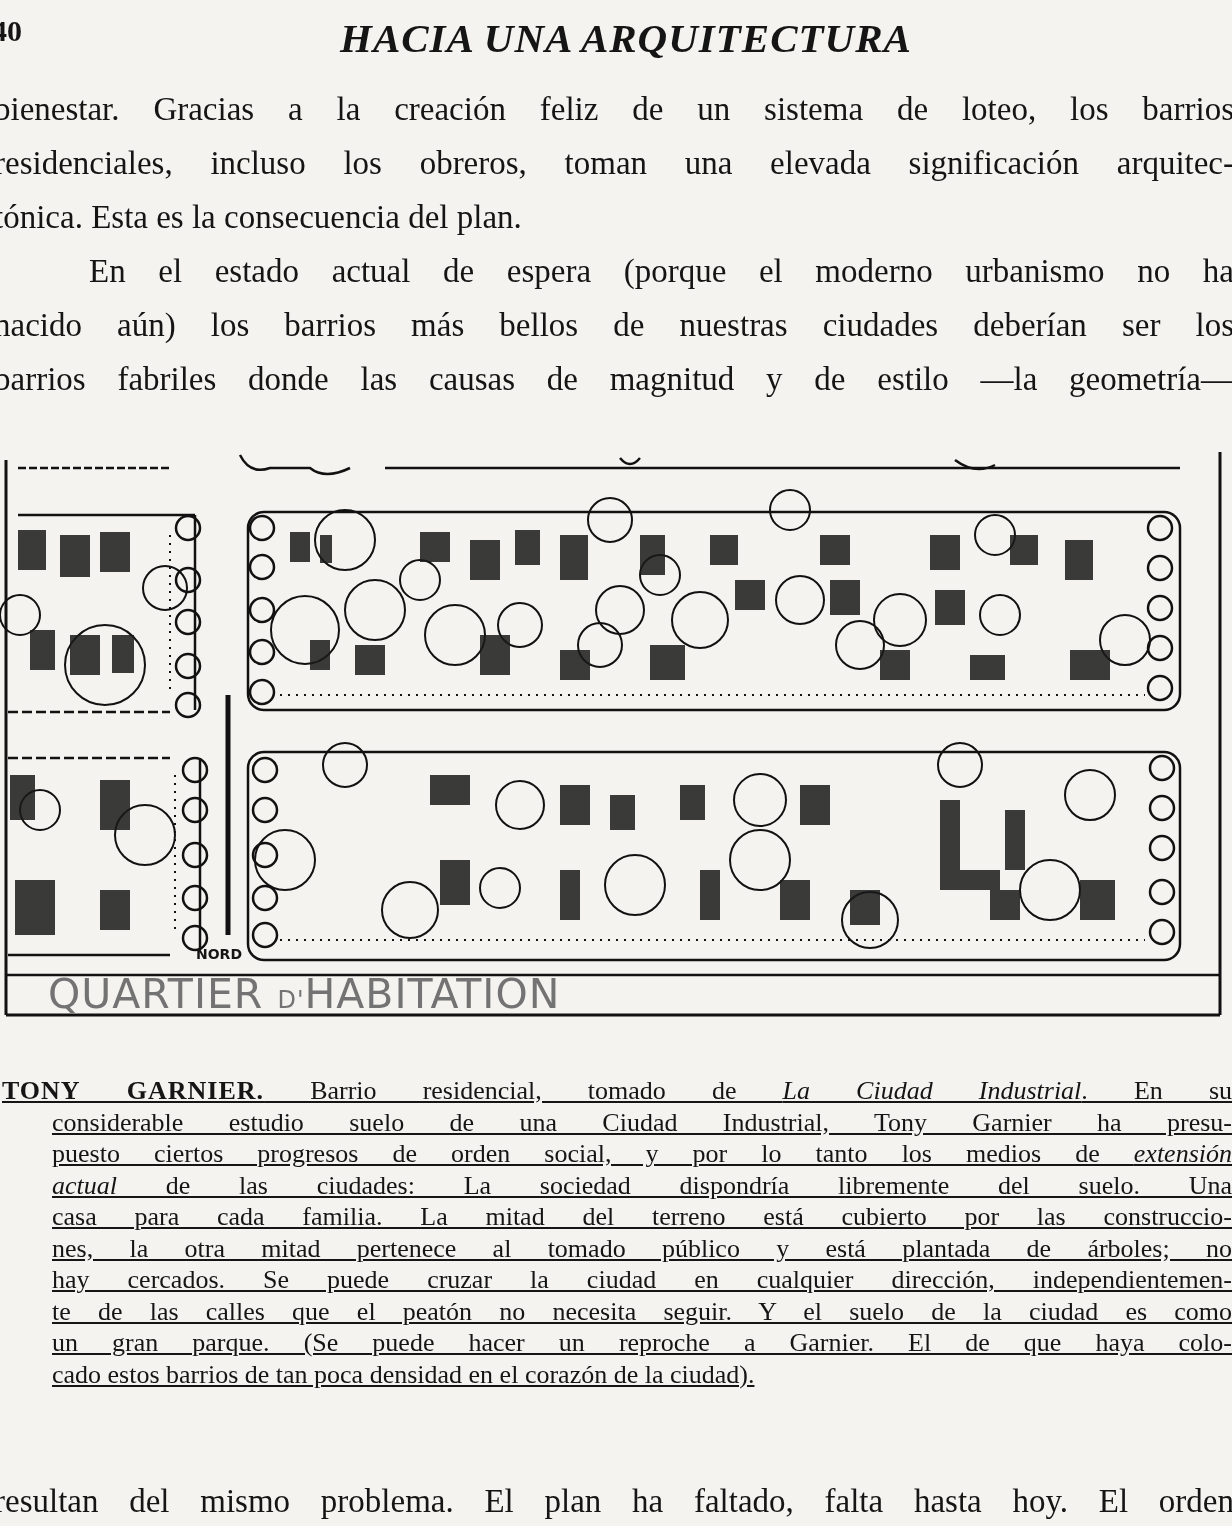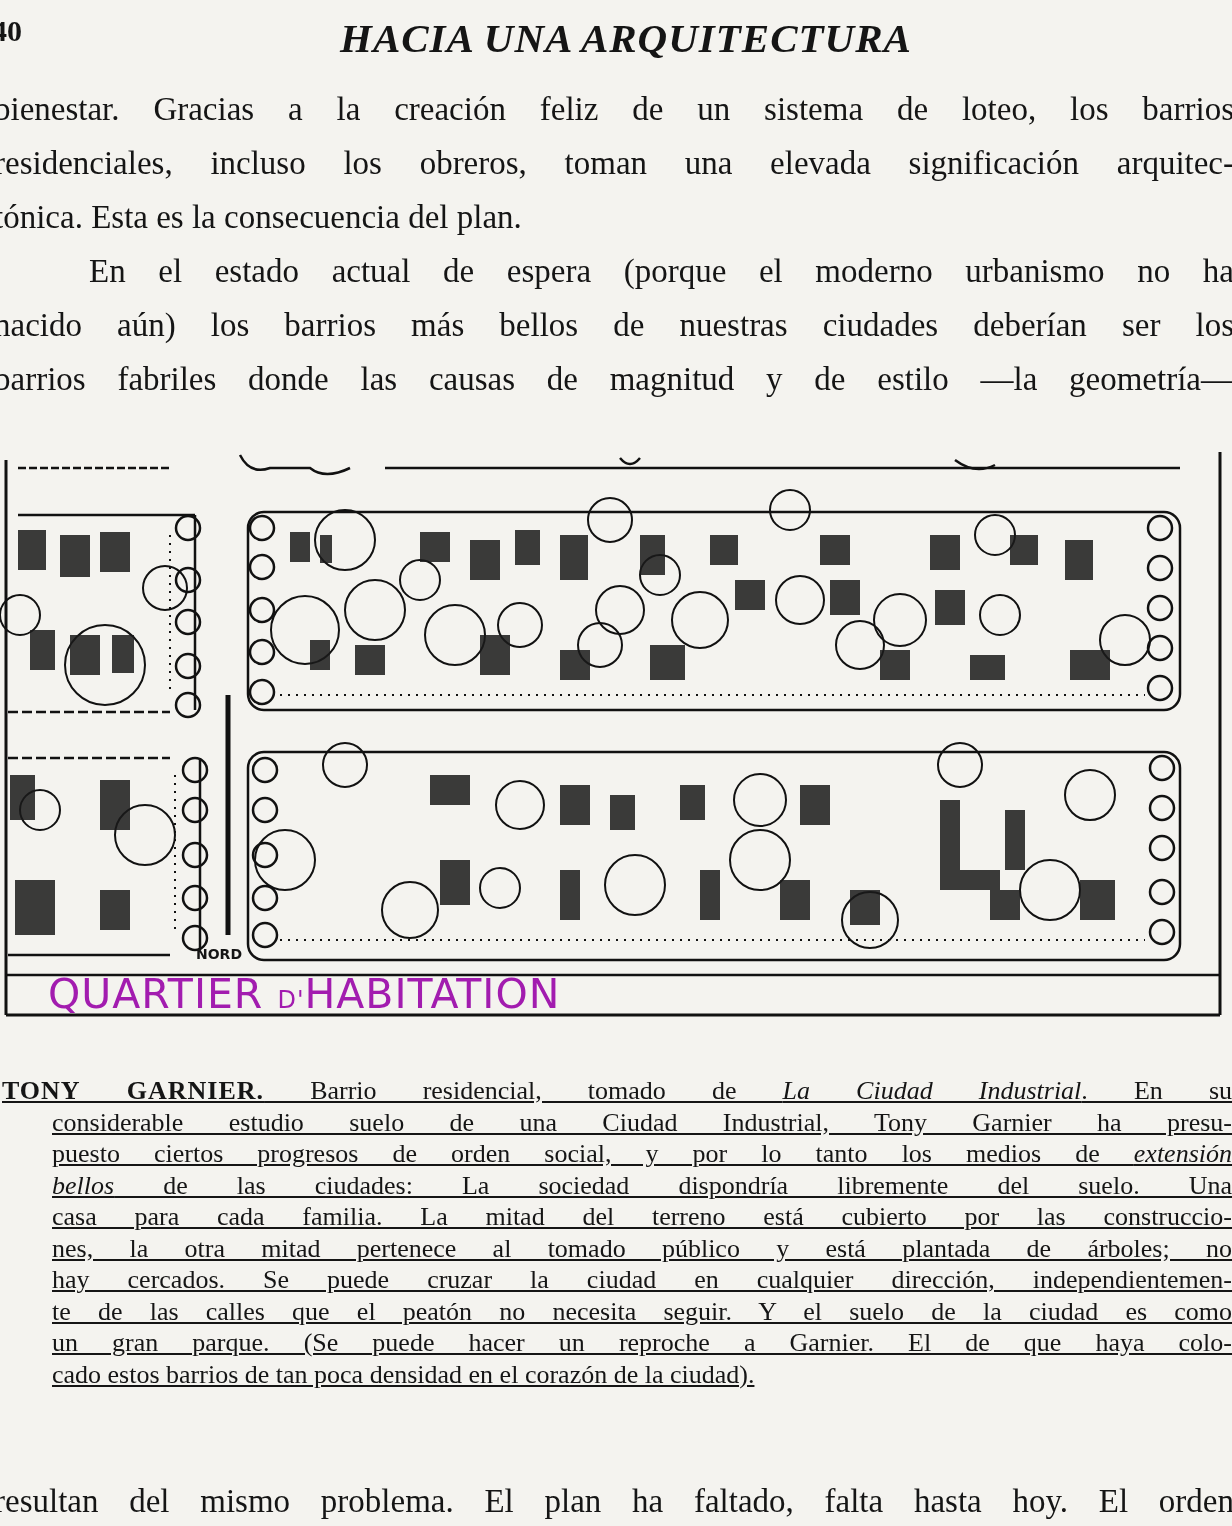--- a/index.html
+++ b/index.html
@@ -11,21 +11,21 @@
   }
   .header { position:absolute; top:10px; left:0; width:1232px; height:44px; }
   .page-num { position:absolute; left:-8px; top:4px; font-size:30px; font-weight:bold; }
   .running-title { position:absolute; left:340px; top:4px; font-size:41px; font-style:italic; font-weight:bold; letter-spacing:1px; }
   .para { position:absolute; left:-6px; width:1240px; font-size:33px; line-height:54px; }
   .line { display:block; white-space:nowrap; text-align:justify; text-align-last:justify; height:54px; }
   .line.last { text-align-last:left; }
   .indent { padding-left:95px; }
   .figure { position:absolute; left:0; top:440px; width:1032px; height:585px;text-decoration:underline; }
   .figure svg { position:absolute; left:0; top:0; }
-  .plan-title { position:absolute; left:48px; top:530px; font-family:"DejaVu Sans","Liberation Sans",sans-serif; font-size:41px; letter-spacing:1px; color:#a21caf; }
+  .plan-title { position:absolute; left:48px; top:530px; font-family:"DejaVu Sans","Liberation Sans",sans-serif; font-size:41px; letter-spacing:1px; color:#737373; }
   .plan-title .small { font-size:24px; }
   .nord { position:absolute; left:196px; top:506px; font-family:"DejaVu Sans",sans-serif; font-size:14px; font-weight:bold; }
   .caption { position:absolute; left:0; top:1075px; width:1232px; font-size:26px; line-height:31.5px; }
   .cap-line { display:block; white-space:nowrap; text-align:justify; text-align-last:justify; padding-left:52px; padding-right:8px; width:1180px; height:31.5px;text-decoration:underline;}
   .cap-line.first { padding-left:2px; width:1230px; }
   .cap-line.last { text-align-last:left; }
   .cap-name { font-weight:bold; letter-spacing:1px; }
   .it { font-style:italic; }
   .bottom { position:absolute; left:-6px; top:1474px; width:1240px; font-size:33px; line-height:54px; }
 </style>
@@ -206,21 +206,21 @@
     </g>
   </svg>
   <div class="nord">NORD</div>
   <div class="plan-title"><span>QUARTIER </span><span class="small">D'</span><span>HABITATION</span></div>
 </div>
 
 <div class="caption">
   <span class="cap-line first"><span class="cap-name">TONY GARNIER.</span><span> Barrio residencial, tomado de </span><span class="it">La Ciudad Industrial</span><span>. En su</span></span>
   <span class="cap-line">considerable estudio suelo de una Ciudad Industrial, Tony Garnier ha presu-</span>
   <span class="cap-line"><span>puesto ciertos progresos de orden social, y por lo tanto los medios de </span><span class="it">extensión</span></span>
-  <span class="cap-line"><span class="it">bellos</span><span> de las ciudades: La sociedad dispondría libremente del suelo. Una</span></span>
+  <span class="cap-line"><span class="it">actual</span><span> de las ciudades: La sociedad dispondría libremente del suelo. Una</span></span>
   <span class="cap-line">casa para cada familia. La mitad del terreno está cubierto por las construccio-</span>
   <span class="cap-line">nes, la otra mitad pertenece al tomado público y está plantada de árboles; no</span>
   <span class="cap-line">hay cercados. Se puede cruzar la ciudad en cualquier dirección, independientemen-</span>
   <span class="cap-line">te de las calles que el peatón no necesita seguir. Y el suelo de la ciudad es como</span>
   <span class="cap-line">un gran parque. (Se puede hacer un reproche a Garnier. El de que haya colo-</span>
   <span class="cap-line last">cado estos barrios de tan poca densidad en el corazón de la ciudad).</span>
 </div>
 
 <div class="bottom">
   <span class="line">resultan del mismo problema. El plan ha faltado, falta hasta hoy. El orden</span>

